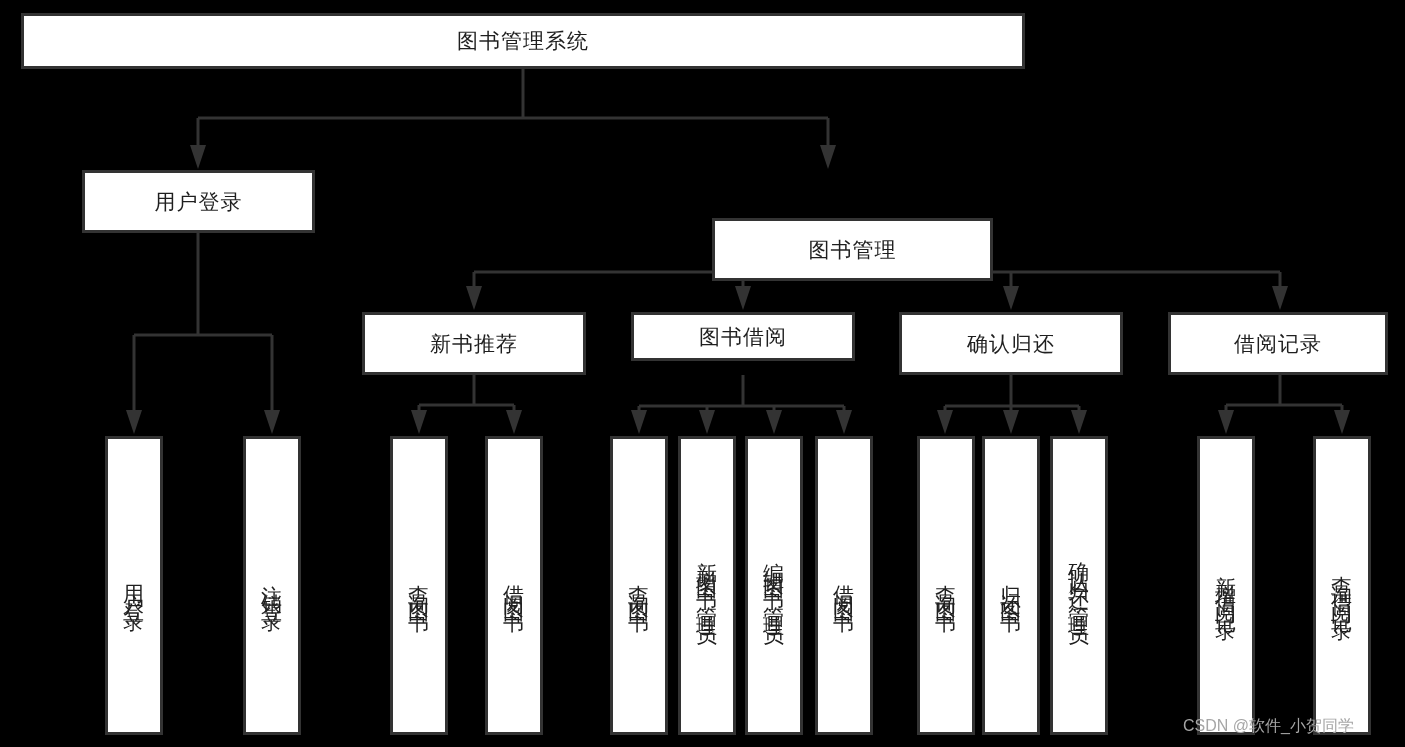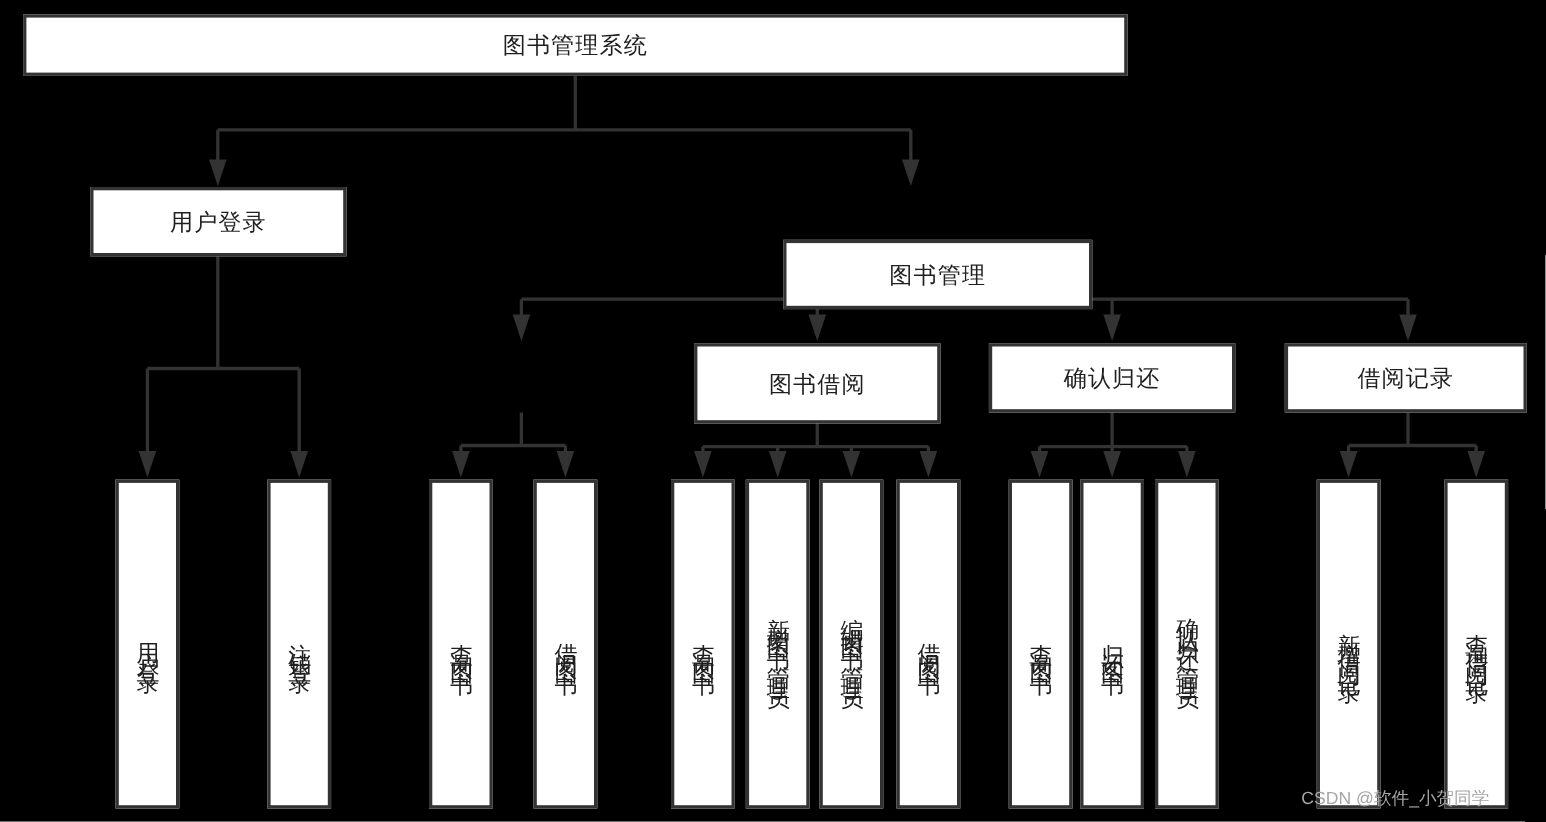--- a/index.html
+++ b/index.html
@@ -52,21 +52,21 @@
     font-size: 16px;
     color: #a6a6a6;
     white-space: nowrap;
     z-index: 3;
   }
   
   .n-root  { left: 21px;   top: 13px;  width: 1004px; height: 56px; }
   .n-l2-0  { left: 82px;   top: 170px; width: 233px;  height: 63px; }
   .n-l2-1  { left: 712px;  top: 170px; width: 281px;  height: 63px; margin-top: 48px; }
   .n-l3-0  { left: 362px;  top: 312px; width: 224px;  height: 63px; }
-  .n-l3-1  { left: 631px;  top: 312px; width: 224px;  height: 73px; }
+  .n-l3-1  { left: 631px;  top: 312px; width: 224px;  height: 49px; }
   .n-l3-2  { left: 899px;  top: 312px; width: 224px;  height: 63px; }
   .n-l3-3  { left: 1168px; top: 312px; width: 220px;  height: 63px; }
   .leaf    { top: 436px; width: 58px; height: 299px; }
   .n-le-0  { left: 105px; }
   .n-le-1  { left: 243px; }
   .n-le-2  { left: 390px; }
   .n-le-3  { left: 485px; }
   .n-le-4  { left: 610px; }
   .n-le-5  { left: 678px; }
   .n-le-6  { left: 745px; }
@@ -126,20 +126,23 @@
     <span>图书管理系统</span>
   </div>
 
   <div class="node hnode n-l2-0">
     <span>用户登录</span>
   </div>
   <div class="node hnode n-l2-1">
     <span>图书管理</span>
   </div>
 
+  <div class="node hnode n-l3-0">
+    <span>新书推荐</span>
+  </div>
   <div class="node hnode n-l3-1">
     <span>图书借阅</span>
   </div>
   <div class="node hnode n-l3-2">
     <span>确认归还</span>
   </div>
   <div class="node hnode n-l3-3">
     <span>借阅记录</span>
   </div>
 

